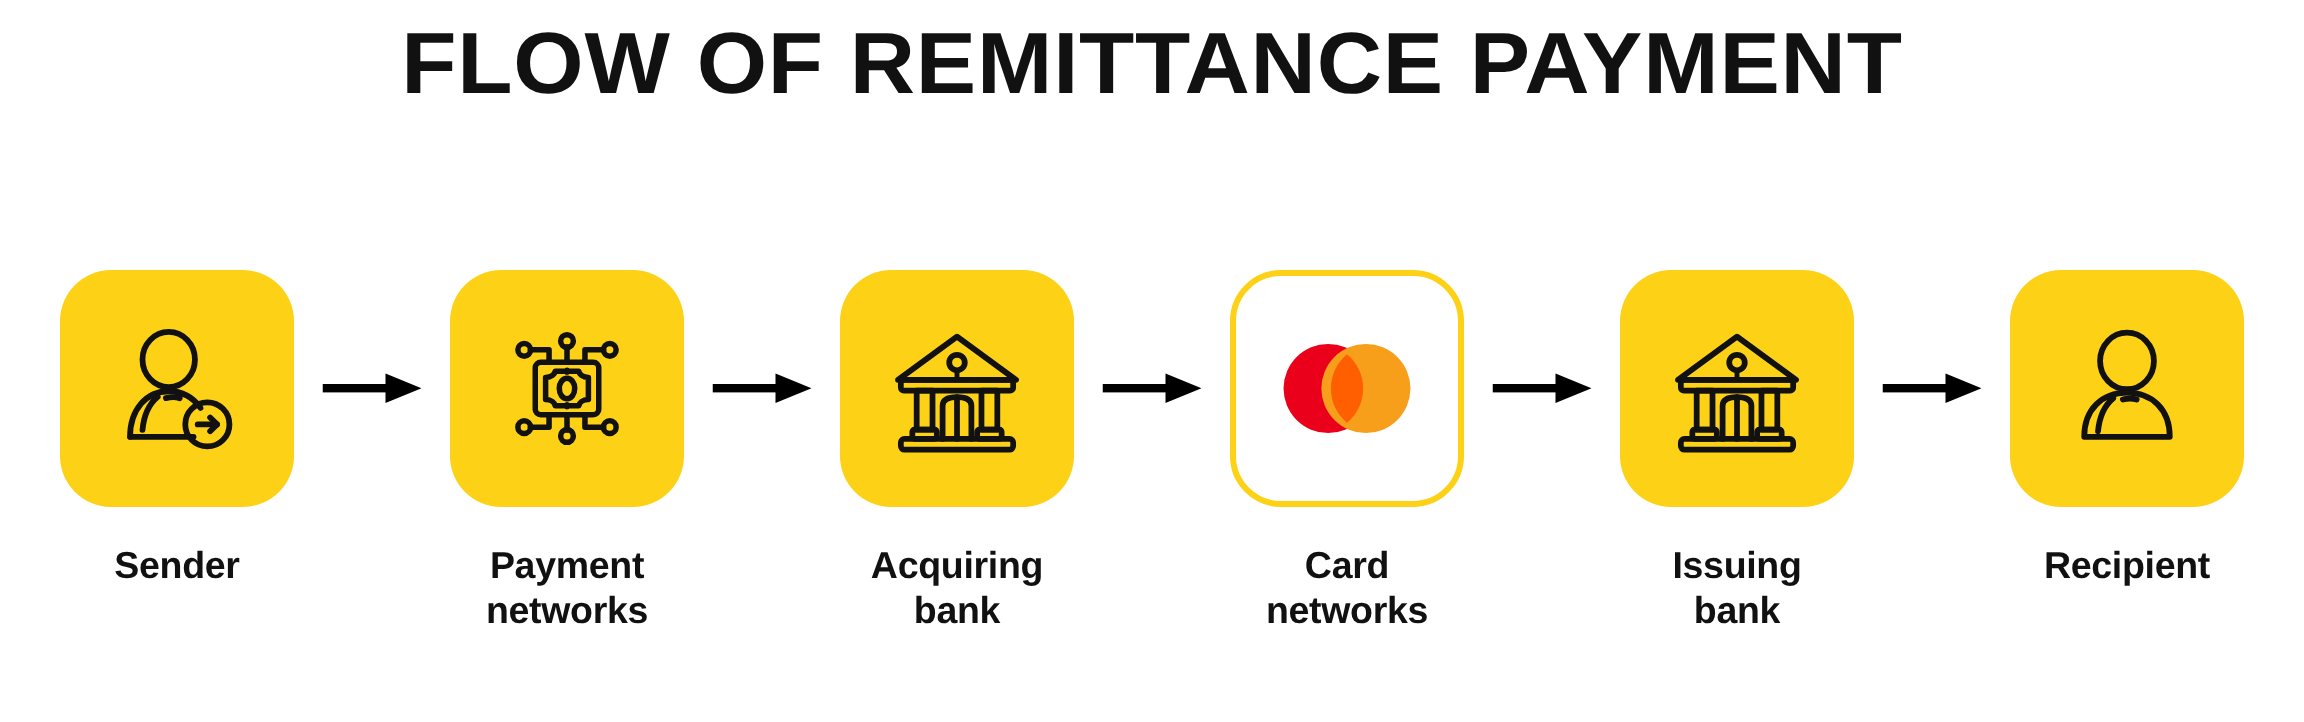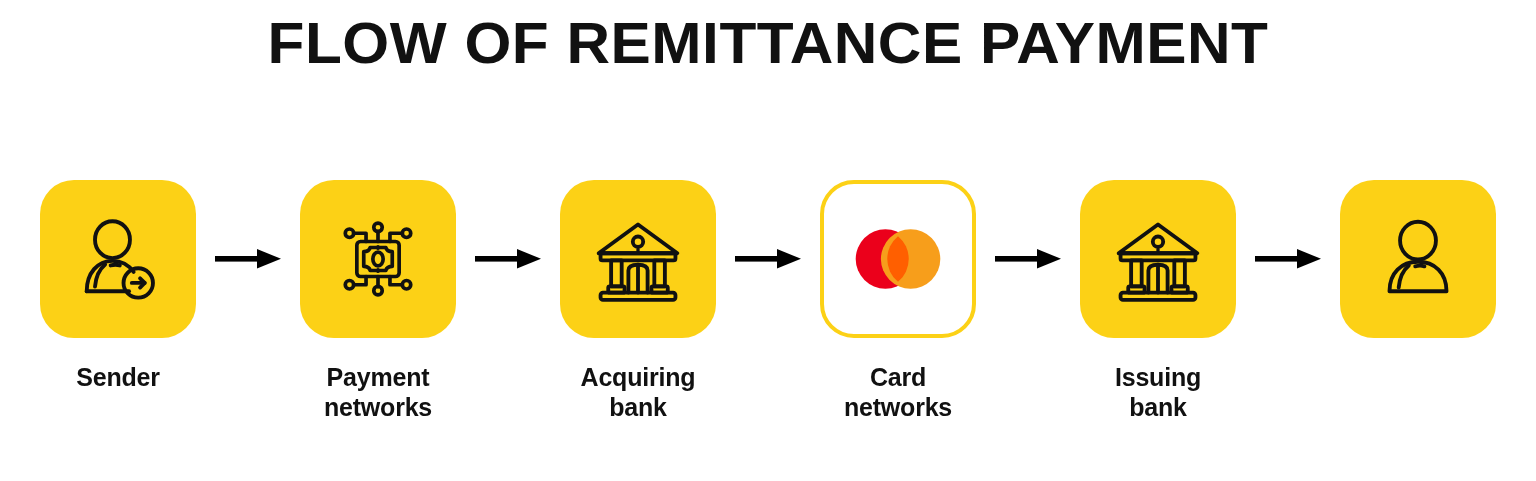--- a/index.html
+++ b/index.html
@@ -247,15 +247,16 @@
     <div class="tile">
       <span>
         <svg class="icon-svg" width="92" height="92" viewBox="0 0 100 100" fill="none" stroke="#111111" stroke-width="4.2" stroke-linecap="round" stroke-linejoin="round">
           <ellipse cx="50" cy="30" rx="19.5" ry="20.5"></ellipse>
           <path d="M19 85 C19 65 32 53 50 53 C68 53 81 65 81 85 Z"></path>
           <path d="M29 81 C30 70 34 62 40 57"></path>
           <path d="M47 58 C50.5 57 54 57 57 58"></path>
         </svg>
       </span>
     </div>
+    <div class="label">Recipient</div>
   </div>
 
 </div>
 
 </body></html>

